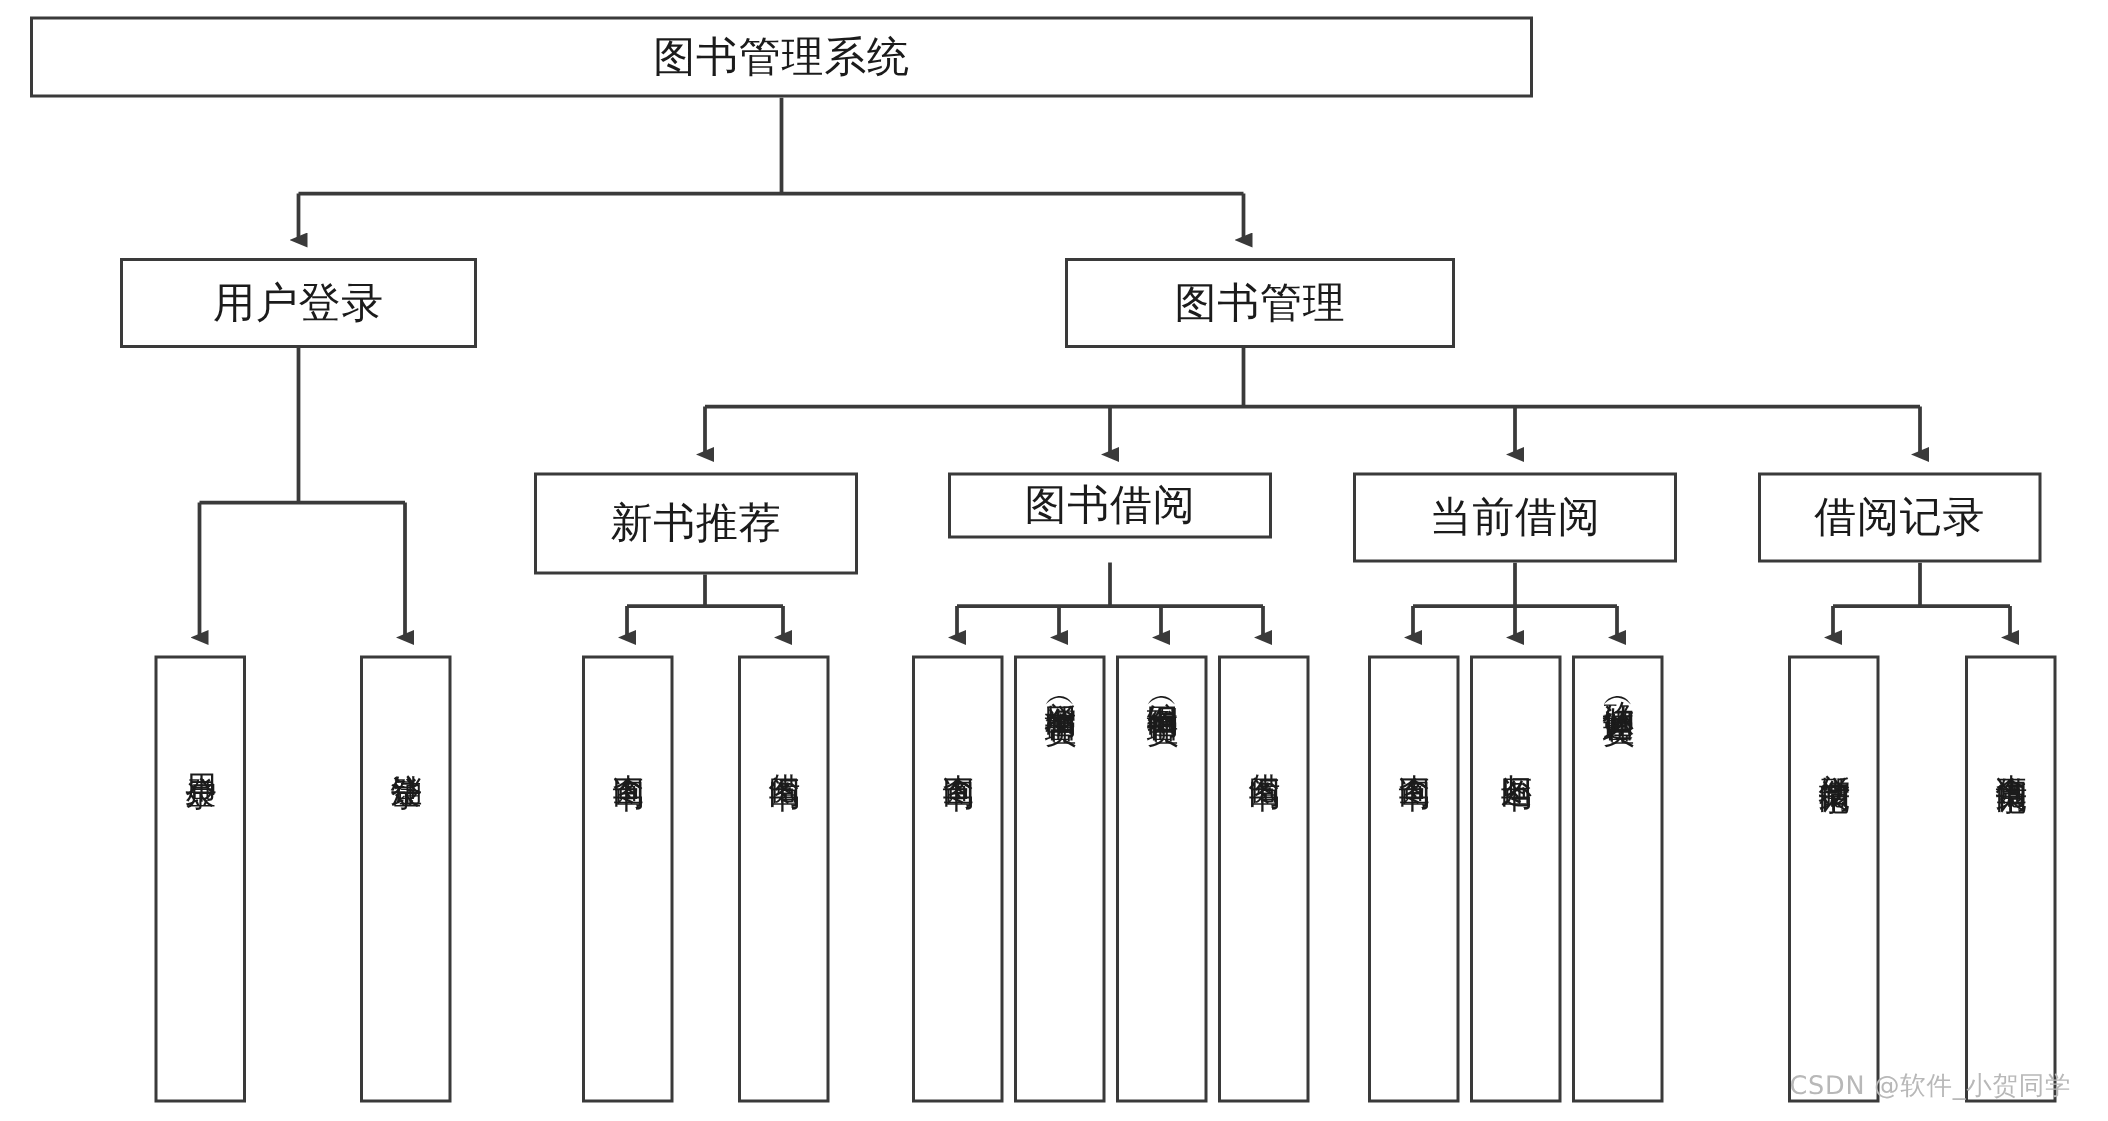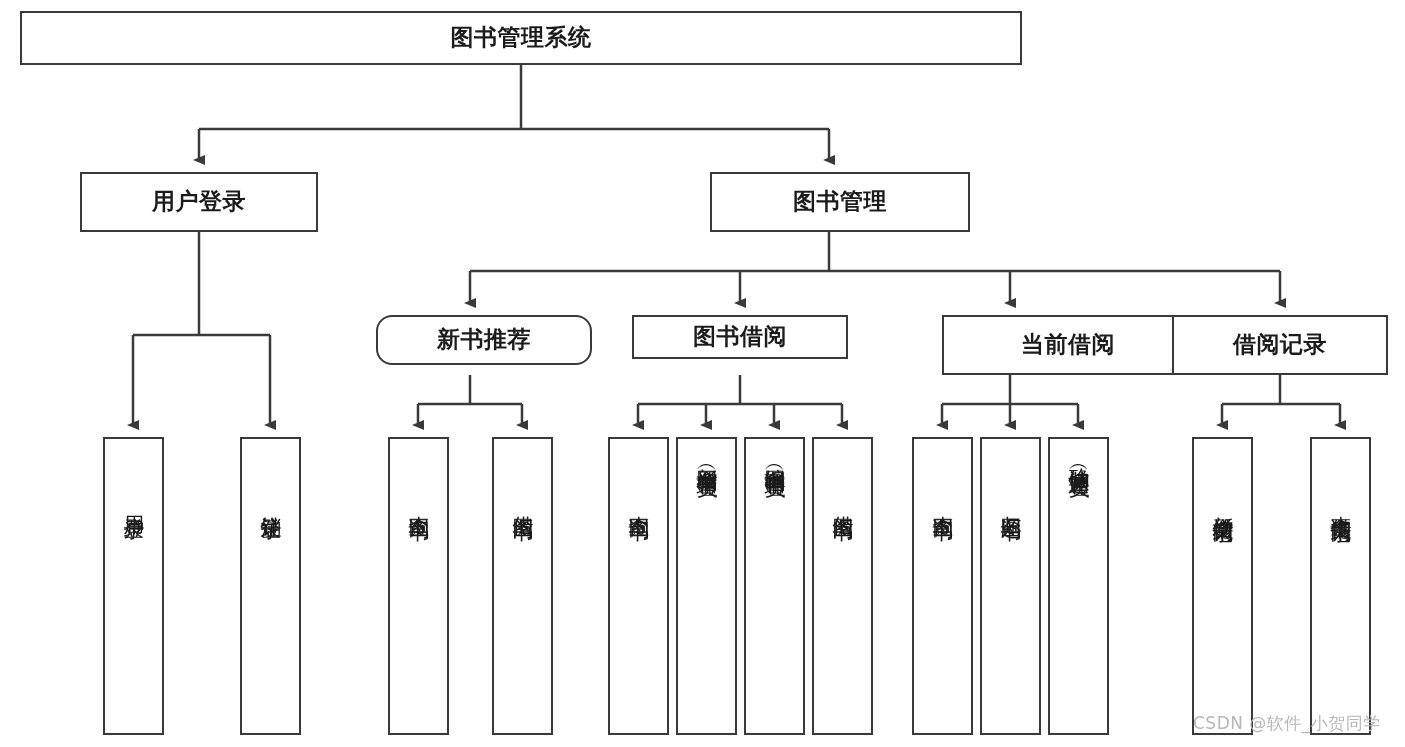--- a/index.html
+++ b/index.html
@@ -35,23 +35,22 @@
     justify-content: center;
     color: #1b1b1b;
   }
   .node .label {
     display: block;
     text-align: center;
     line-height: 1.18;
   }
   .node.horizontal .label {
     writing-mode: horizontal-tb;
-    font-size: 23px;
+    font-size: 28px;
     letter-spacing: 0.5px;
-    font-weight: bold;
   }
   .node.vertical {
     align-items: flex-start;
     padding-top: 8px;
   }
   .node.vertical .label {
     writing-mode: vertical-rl;
     text-orientation: upright;
     font-size: 21px;
     letter-spacing: 1.5px;
@@ -136,30 +135,30 @@
     <span class="label">图书管理系统</span>
   </div>
 
   <div class="node horizontal" style="left:80px; top:172px; width:238px; height:60px;">
     <span class="label">用户登录</span>
   </div>
   <div class="node horizontal" style="left:710px; top:172px; width:260px; height:60px;">
     <span class="label">图书管理</span>
   </div>
 
-  <div class="node horizontal" style="left:376px; top:315px; width:216px; height:50px;border-radius:16px;">
+  <div class="node horizontal" style="left:356px; top:315px; width:216px; height:68px;">
     <span class="label">新书推荐</span>
   </div>
   <div class="node horizontal" style="left:632px; top:315px; width:216px; height:44px;">
     <span class="label">图书借阅</span>
   </div>
-  <div class="node horizontal" style="left:942px; top:315px; width:252px; height:60px;">
+  <div class="node horizontal" style="left:902px; top:315px; width:216px; height:60px;">
     <span class="label">当前借阅</span>
   </div>
-  <div class="node horizontal" style="left:1172px; top:315px; width:216px; height:60px;">
+  <div class="node horizontal" style="left:1172px; top:315px; width:189px; height:60px;">
     <span class="label">借阅记录</span>
   </div>
 
   <div class="node vertical mid" style="left:103px; top:437px; width:61px; height:298px;">
     <span class="label">用户登录</span>
   </div>
   <div class="node vertical mid" style="left:240px; top:437px; width:61px; height:298px;">
     <span class="label">注销登录</span>
   </div>
 

